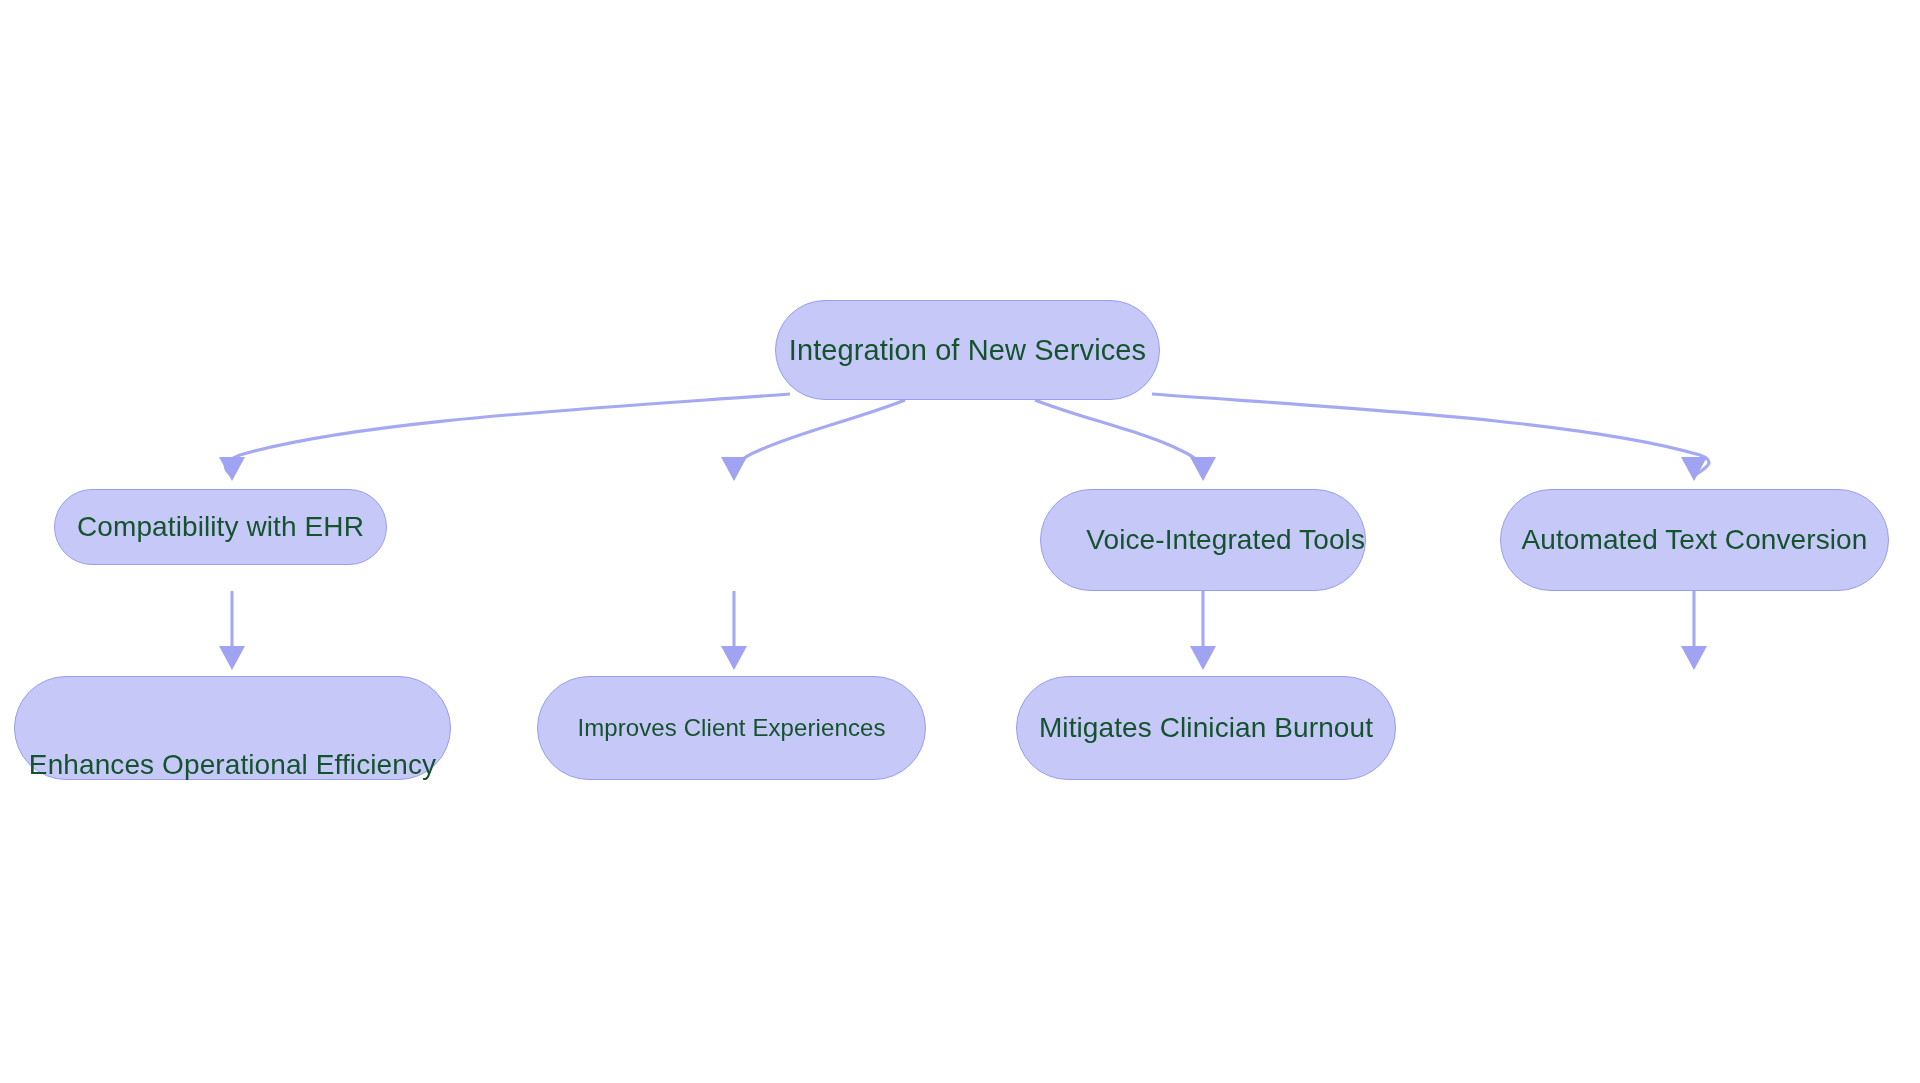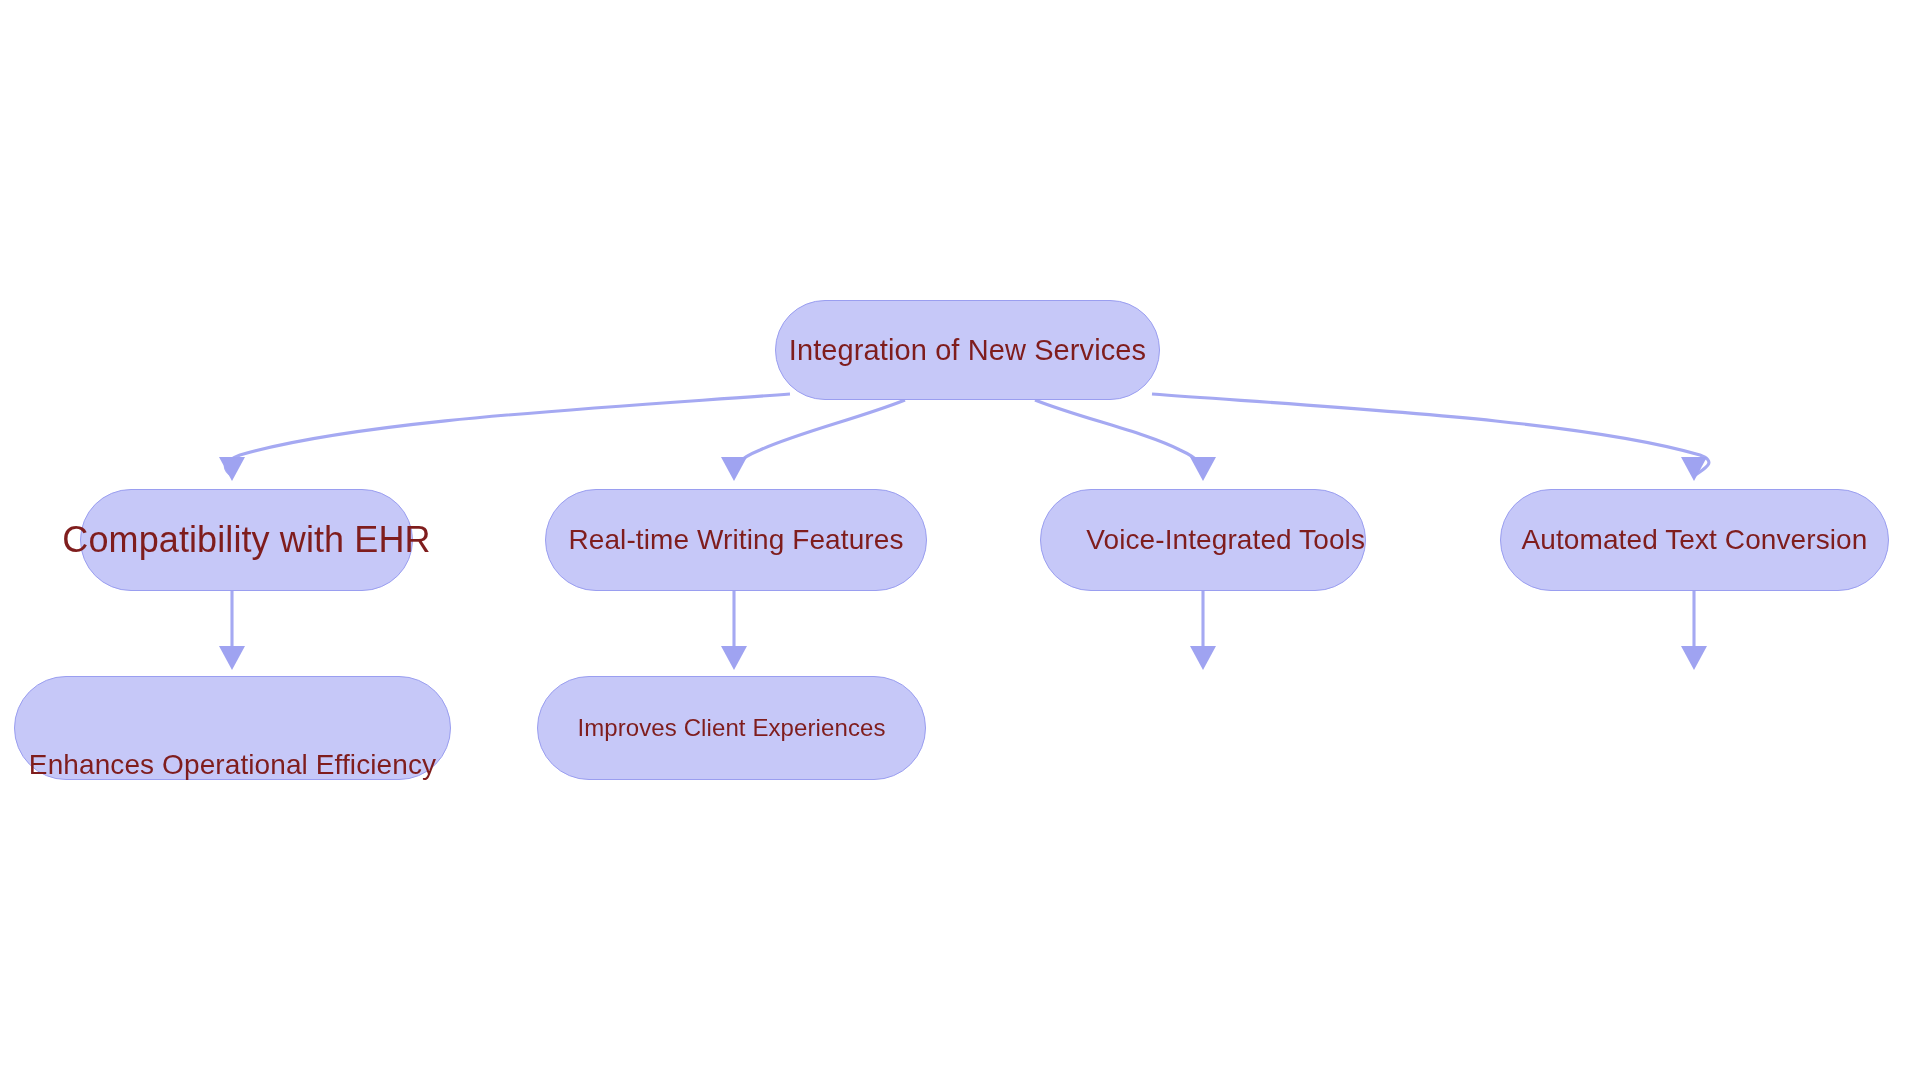--- a/index.html
+++ b/index.html
@@ -28,21 +28,21 @@
   }
   .node {
     position: absolute;
     box-sizing: border-box;
     background: #c6c8f8;
     border: 1.3px solid #9a9ef0;
     border-radius: 999px;
     display: flex;
     align-items: center;
     justify-content: center;
-    color: #7f1d1d;
+    color: #14532d;
     font-family: "Liberation Sans", sans-serif;
     font-weight: 400;
     letter-spacing: 0.1px;
     white-space: nowrap;
     user-select: none;
   }
   .node-label {
     display: block;
     line-height: 1;
   }
@@ -102,39 +102,39 @@
     <g>
       <path class="edge-path" d="M 1694,591 L 1694,664"></path>
       <polygon class="edge-head" points="1694,670 1681,646 1707,646"></polygon>
     </g>
   </svg>
 
   <div class="node" style="left:775px; top:300px; width:385px; height:100px; font-size:29px;">
     <span class="node-label">Integration of New Services</span>
   </div>
 
-  <div class="node" style="left:80px; top:489px; width:333px; height:102px; font-size:36px;">
+  <div class="node" style="left:54px; top:489px; width:333px; height:76px; font-size:28px;">
     <span class="node-label">Compatibility with EHR</span>
   </div>
 
-  <div class="node" style="left:545px; top:489px; width:382px; height:102px; font-size:28px;">
-    <span class="node-label">Real-time Writing Features</span>
-  </div>
 
   <div class="node" style="left:1040px; top:489px; width:326px; height:102px; font-size:28px;justify-content:flex-end;">
     <span class="node-label">Voice-Integrated Tools</span>
   </div>
 
   <div class="node" style="left:1500px; top:489px; width:389px; height:102px; font-size:28px;">
     <span class="node-label">Automated Text Conversion</span>
   </div>
 
   <div class="node" style="left:14px; top:676px; width:437px; height:104px; font-size:28px;align-items:flex-end;">
     <span class="node-label">Enhances Operational Efficiency</span>
   </div>
 
   <div class="node" style="left:537px; top:676px; width:389px; height:104px; font-size:24px;">
     <span class="node-label">Improves Client Experiences</span>
   </div>
 
+  <div class="node" style="left:1016px; top:676px; width:380px; height:104px; font-size:28px;">
+    <span class="node-label">Mitigates Clinician Burnout</span>
+  </div>
 
 
 </div>
 
 </body></html>

